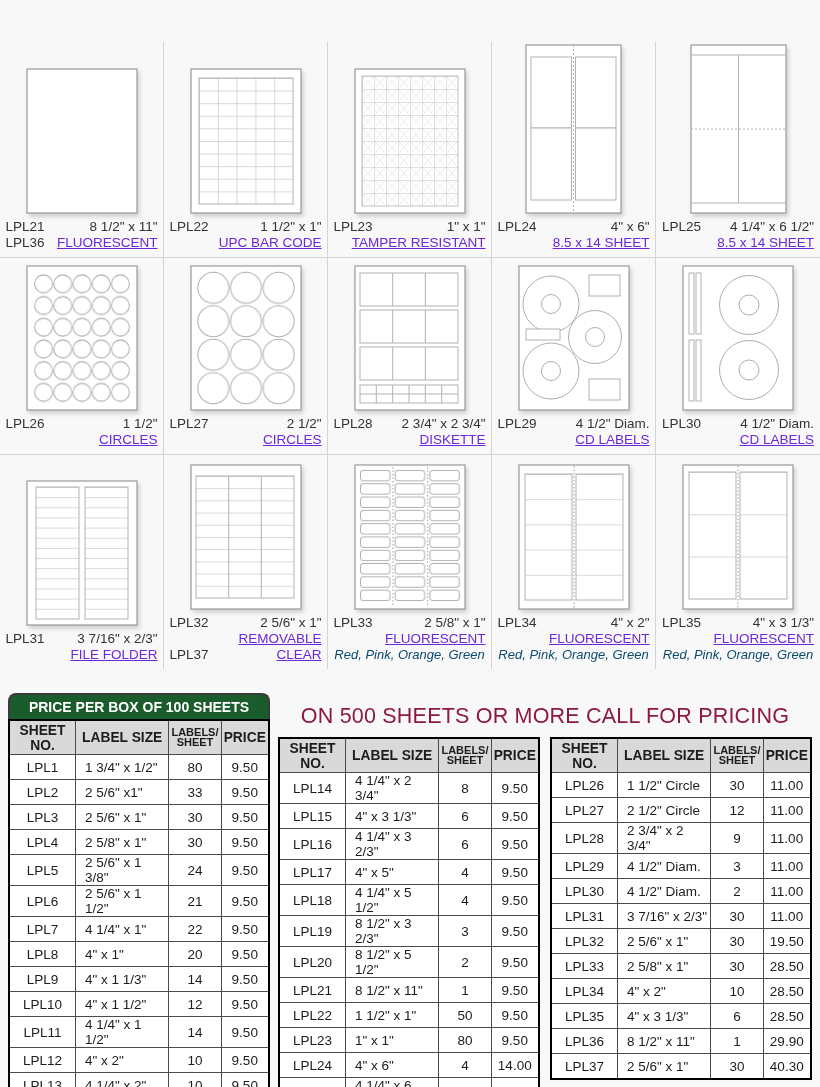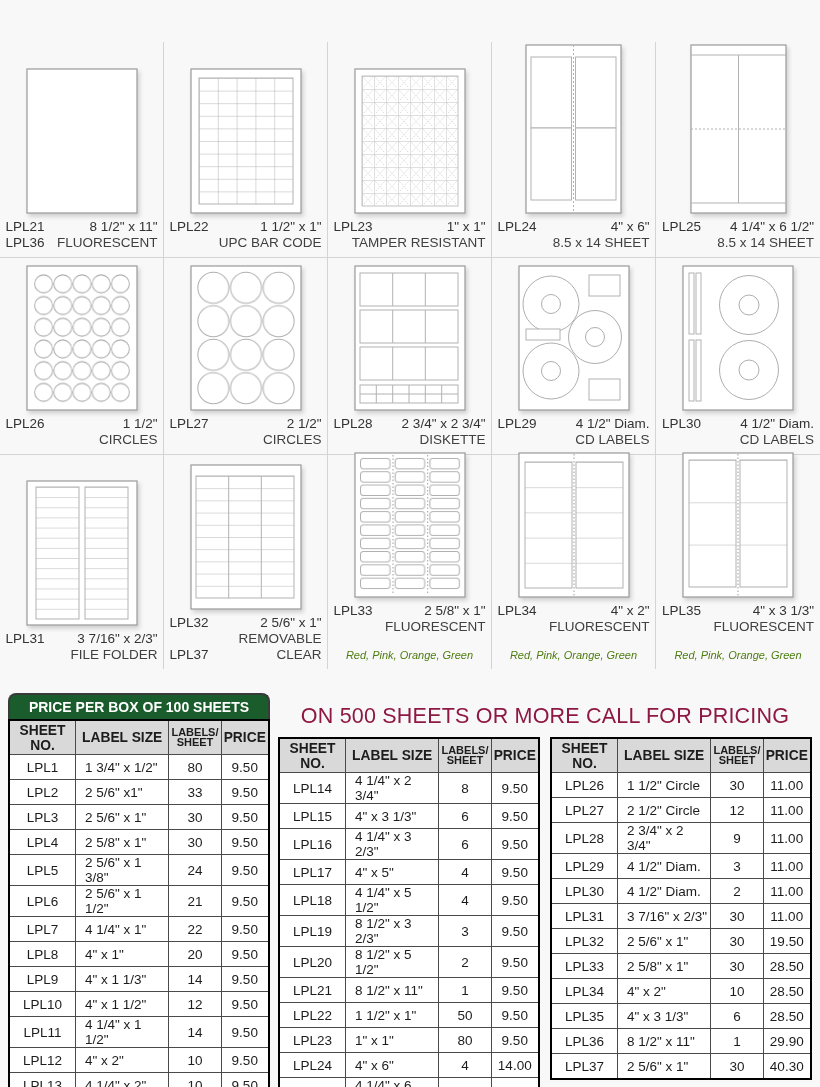--- a/index.html
+++ b/index.html
@@ -18,23 +18,23 @@
   .sheet{fill:#fff;stroke:#9a9a9a;stroke-width:1.2;}
   .cell{fill:#fff;stroke:#b2b2b2;stroke-width:1;}
   .ln{fill:none;stroke:#b2b2b2;stroke-width:1;}
   .dot{fill:none;stroke:#b2b2b2;stroke-width:1;stroke-dasharray:2 2;}
   .dot2{fill:none;stroke:#9f9f9f;stroke-width:1;stroke-dasharray:1.5 2;}
   .cir{fill:#fff;stroke:#aeaeae;stroke-width:1;}
 
   .caption{width:152px;margin-top:5px;font-size:13.5px;line-height:16px;color:#333;}
   .cap-row{display:flex;justify-content:space-between;}
   .cap-row.tag-only{justify-content:flex-end;}
-  .cap-tag{color:#404040;}
-  .cap-colors{display:block;text-align:center;font-style:italic;color:#4d7c0f;
-              font-size:11px;width:166px;margin-left:-7px;margin-top:12px;}
+  .cap-tag{color:#6d28d9;text-decoration:underline;}
+  .cap-colors{display:block;text-align:center;font-style:italic;color:#0c4a6e;
+              font-size:13px;width:166px;margin-left:-7px;}
 
   
   .tablewrap{position:absolute;width:262px;}
   .tablewrap.left{left:8px;top:686px;margin-top:7px;}
   .tablewrap.mid{left:278px;top:737px;}
   .tablewrap.right{left:550px;top:737px;}
 
   .box-title{box-sizing:border-box;width:262px;background:#1a5c2b;border:2px solid #3a3a3a;border-bottom:0;
              border-radius:8px 8px 0 0;color:#fff;font-weight:bold;font-size:14px;
              text-align:center;height:26px;line-height:24px;}

